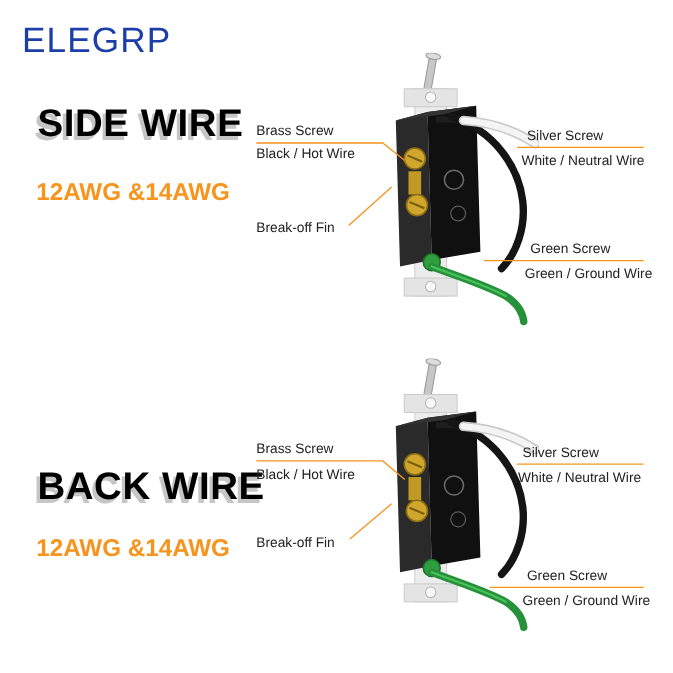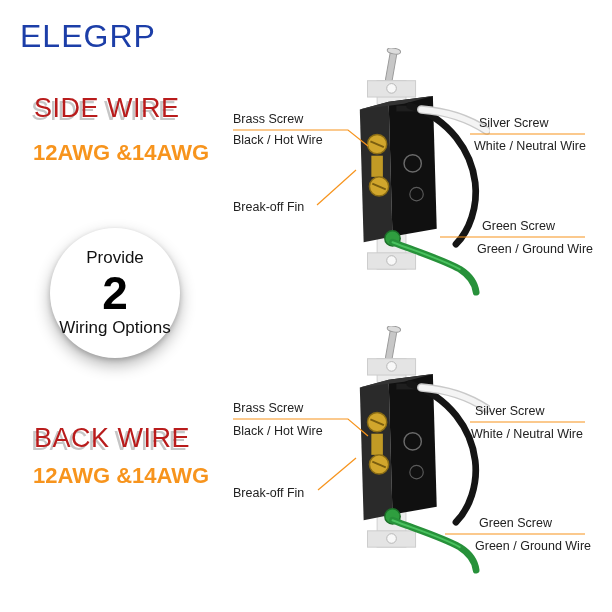--- a/index.html
+++ b/index.html
@@ -2,26 +2,26 @@
 <html><head>
 <meta charset="utf-8">
 <style>
   * { margin:0; padding:0; box-sizing:border-box; }
   html,body { background:#ffffff; font-family:"Liberation Sans", sans-serif; }
   .canvas { position:relative; width:612px; height:612px; background:#ffffff; overflow:hidden; }
 
   .logo { position:absolute; left:20px; top:18px; font-size:32px; font-weight:normal;
           color:#1c3ea8; letter-spacing:1px; }
 
-  .section-title { position:absolute; font-size:27px; font-weight:normal; color:#b91c1c;
+  .section-title { position:absolute; font-size:35px; font-weight:bold; color:#000000;
                    letter-spacing:0.5px; text-shadow:-3px 3px 0 #c6c6c6; white-space:nowrap; }
   .t-side { left:34px; top:93px; }
   .t-back { left:34px; top:423px; }
 
-  .gauge { position:absolute; font-size:22px; font-weight:bold; color:#f7941d; white-space:nowrap; }
+  .gauge { position:absolute; font-size:22px; font-weight:bold; color:#f7941d; white-space:nowrap;margin-top:22px; }
   .g-side { left:33px; top:140px; }
   .g-back { left:33px; top:463px; }
 
   .callout { position:absolute; font-size:12.5px; color:#222222; white-space:nowrap; line-height:1.2; }
 
   .badge { position:absolute; left:50px; top:228px; width:130px; height:130px; border-radius:50%;
            background:#ffffff; box-shadow:0 7px 16px rgba(0,0,0,0.30), 0 2px 5px rgba(0,0,0,0.18);
            display:flex; flex-direction:column; align-items:center; justify-content:center;
            text-align:center; }
   .badge .bline { font-size:17px; color:#111111; }
@@ -41,25 +41,20 @@
 <div class="canvas">
 
   <div class="logo">ELEGRP</div>
 
   <div class="section-title t-side">SIDE WIRE</div>
   <div class="gauge g-side">12AWG &amp;14AWG</div>
 
   <div class="section-title t-back">BACK WIRE</div>
   <div class="gauge g-back">12AWG &amp;14AWG</div>
 
-  <div class="badge">
-    <div class="bline">Provide</div>
-    <div class="bnum">2</div>
-    <div class="bline">Wiring Options</div>
-  </div>
 
   <svg width="0" height="0" style="position:absolute" aria-hidden="true">
     <defs>
       <g id="device-art">
 
         <g transform="rotate(10 99 20)">
           <rect x="95" y="2" width="7" height="34" rx="3" fill="#c7c7c7" stroke="#9a9a9a" stroke-width="1"></rect>
           <ellipse cx="98.5" cy="3" rx="7" ry="3" fill="#dcdcdc" stroke="#9a9a9a" stroke-width="1"></ellipse>
         </g>
 

